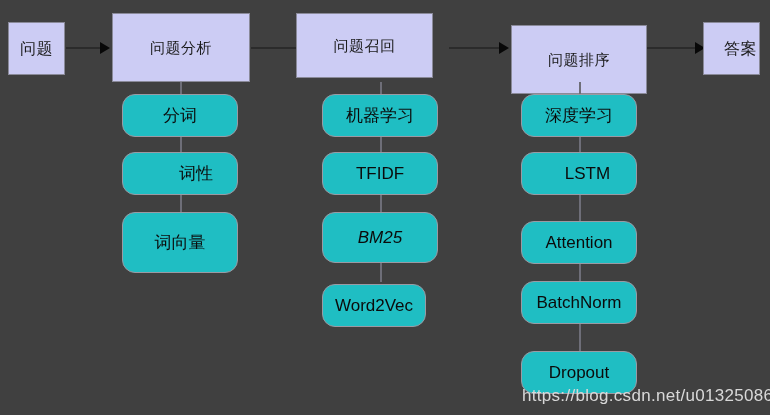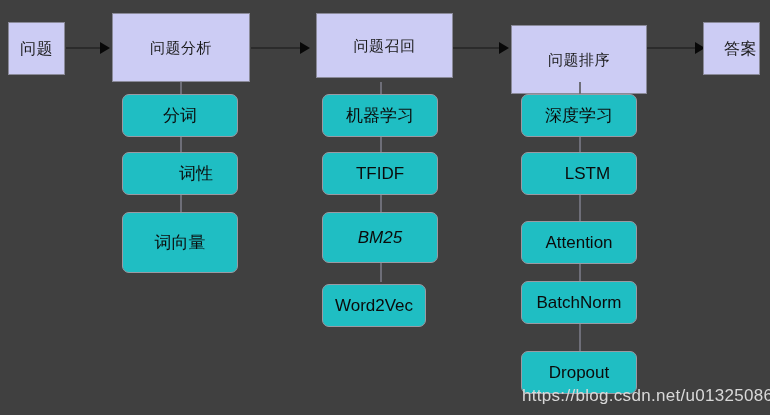--- a/index.html
+++ b/index.html
@@ -36,21 +36,21 @@
   .stage.endpoint {
     font-size: 16px;
   }
 
   
   .pill {
     position: absolute;
     box-sizing: border-box;
     background: #1fbec3;
     border: 1px solid #9a9aa3;
-    border-radius: 7px;
+    border-radius: 13px;
     display: flex;
     align-items: center;
     justify-content: center;
     color: #0b0b0b;
     font-size: 17px;
     line-height: 1;
     white-space: nowrap;
   }
 
   
@@ -101,21 +101,21 @@
   <div class="arrowhead" style="left:695px; top:42px;"></div>
 
   <div class="stage endpoint" style="left:8px; top:22px; width:57px; height:53px;">
     <span>问题</span>
   </div>
 
   <div class="stage" style="left:112px; top:13px; width:138px; height:69px;">
     <span>问题分析</span>
   </div>
 
-  <div class="stage" style="left:316px; top:13px; width:137px; height:65px;text-align:center;">
+  <div class="stage" style="left:296px; top:13px; width:137px; height:65px;text-align:center;">
     <span>问题召回</span>
   </div>
 
   <div class="stage" style="left:511px; top:13px; width:136px; height:69px;margin-top:12px;">
     <span>问题排序</span>
   </div>
 
   <div class="stage endpoint" style="left:703px; top:22px; width:57px; height:53px;padding-left:18px;">
     <span>答案</span>
   </div>

